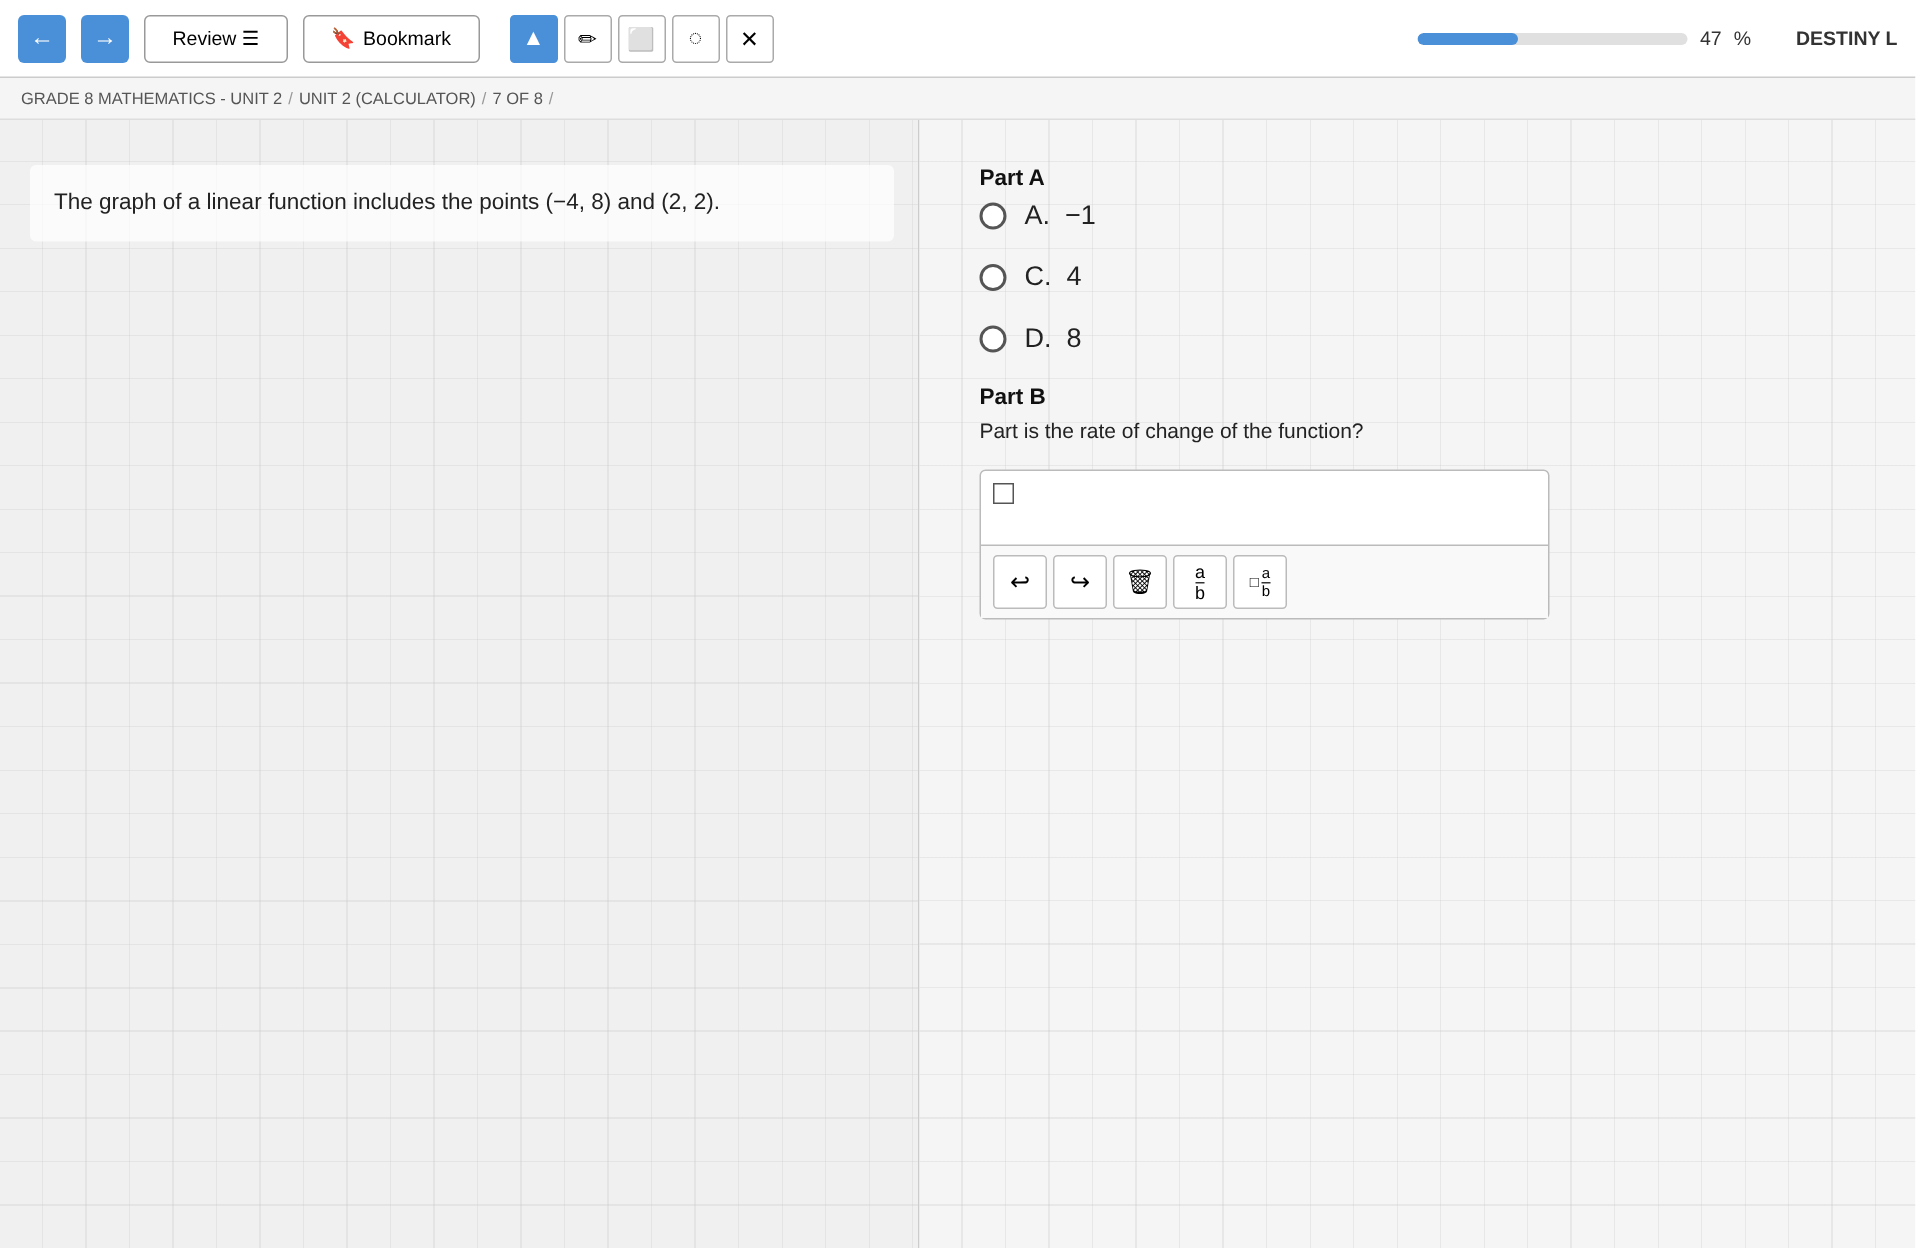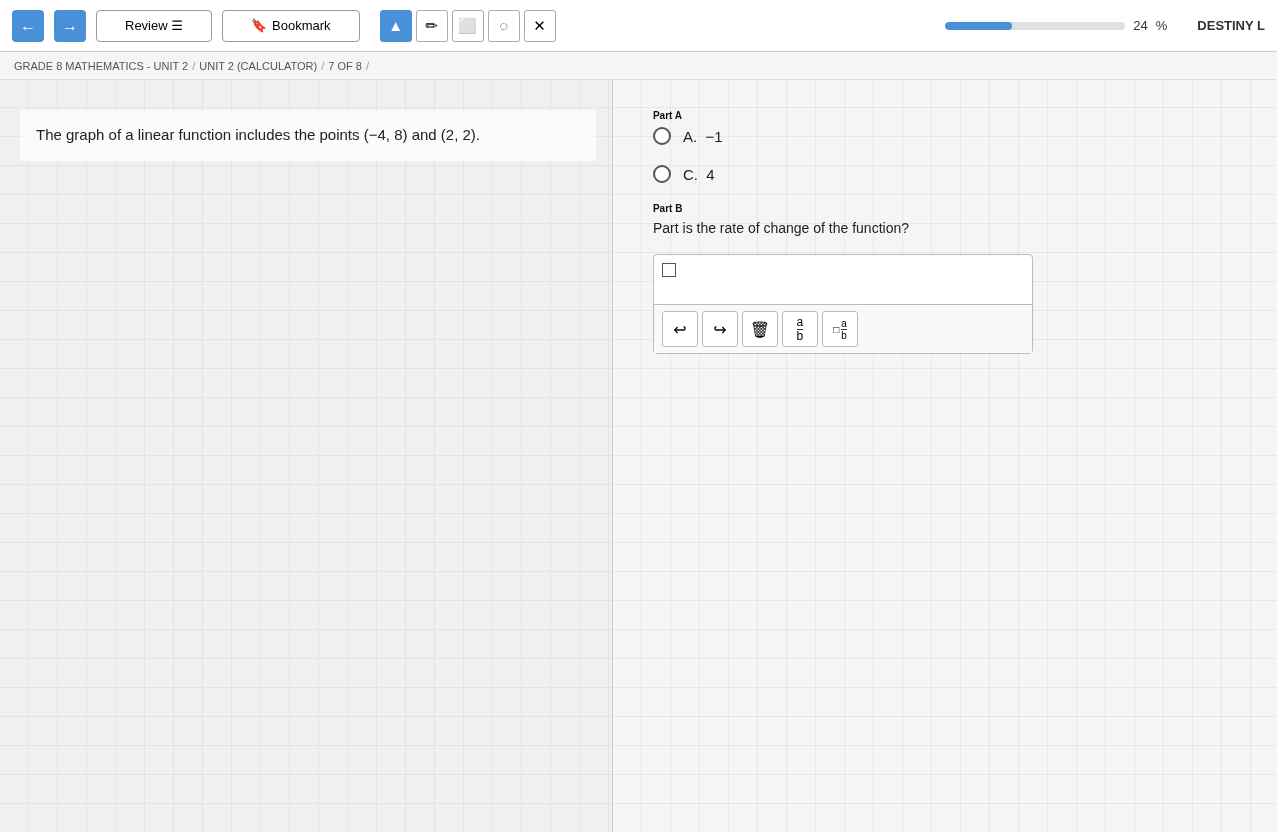--- a/index.html
+++ b/index.html
@@ -30,21 +30,21 @@
       height: 32px;
       font-size: 16px;
       cursor: pointer;
       display: flex; align-items: center; justify-content: center;
     }
     .nav-btn:disabled { background: #b0c4de; cursor: default; }
     .review-btn, .bookmark-btn {
       background: #fff;
       border: 1px solid #999;
       border-radius: 4px;
-      padding: 5px 28px;
+      padding: 5px 18px;
       cursor: pointer;
       font-size: 13px;
       display: flex; align-items: center; gap: 5px;
       height: 32px;
     }
     .toolbar-group {
       display: flex;
       align-items: center;
       gap: 4px;
       margin-left: 10px;
@@ -160,21 +160,21 @@
       repeating-linear-gradient(
         90deg,
         transparent,
         transparent 28px,
         rgba(200,200,200,0.3) 28px,
         rgba(200,200,200,0.3) 29px
       );
     }
 
     .part-title {
-      font-size: 10px;
+      font-size: 15px;
       font-weight: bold;
       margin-bottom: 6px;
       color: #111;
     }
     .part-question {
       font-size: 14px;
       color: #222;
       margin-bottom: 18px;
     }
 
@@ -186,21 +186,21 @@
       cursor: pointer;
     }
     .radio-circle {
       width: 18px; height: 18px;
       border: 2px solid #555;
       border-radius: 50%;
       background: #fff;
       flex-shrink: 0;
     }
     .option-label {
-      font-size: 15px;
+      font-size: 18px;
       color: #222;
     }
 
     .part-b-section {
       margin-top: 14px;
     }
     .part-b-instruction {
       font-size: 14px;
       color: #222;
       margin-bottom: 8px;
@@ -279,21 +279,21 @@
     <button class="tool-btn">✏</button>
     <button class="tool-btn">⬜</button>
     <button class="tool-btn">◌</button>
     <button class="tool-btn">✕</button>
   </div>
 
   <div class="progress-section">
     <div class="progress-bar-container">
       <div class="progress-bar-fill" style="width:37%"></div>
     </div>
-    <span class="progress-label">24</span>
+    <span class="progress-label">47</span>
       <span class="progress-label">%</span>
   </div>
 
   <span class="destiny-label">DESTINY L</span>
 </div>
 
 <div class="breadcrumb-bar">
   <span>GRADE 8 MATHEMATICS - UNIT 2</span>
   <span class="sep">/</span>
   <span>UNIT 2 (CALCULATOR)</span>
@@ -315,20 +315,24 @@
     <div>
       <div class="part-title">Part A</div>
 
       <div class="option-row">
         <div class="radio-circle"></div>
         <span class="option-label">A. &nbsp;−1</span>
       </div>
       <div class="option-row">
         <div class="radio-circle"></div>
         <span class="option-label">C. &nbsp;4</span>
+      </div>
+      <div class="option-row">
+        <div class="radio-circle"></div>
+        <span class="option-label">D. &nbsp;8</span>
       </div>
     </div>
 
     <div class="part-b-section">
       <div class="part-title">Part B</div>
       <div class="part-question">Part is the rate of change of the function?</div>
 
       <div class="answer-box-container">
         <div class="answer-input-area">
           <div class="answer-checkbox"></div>

